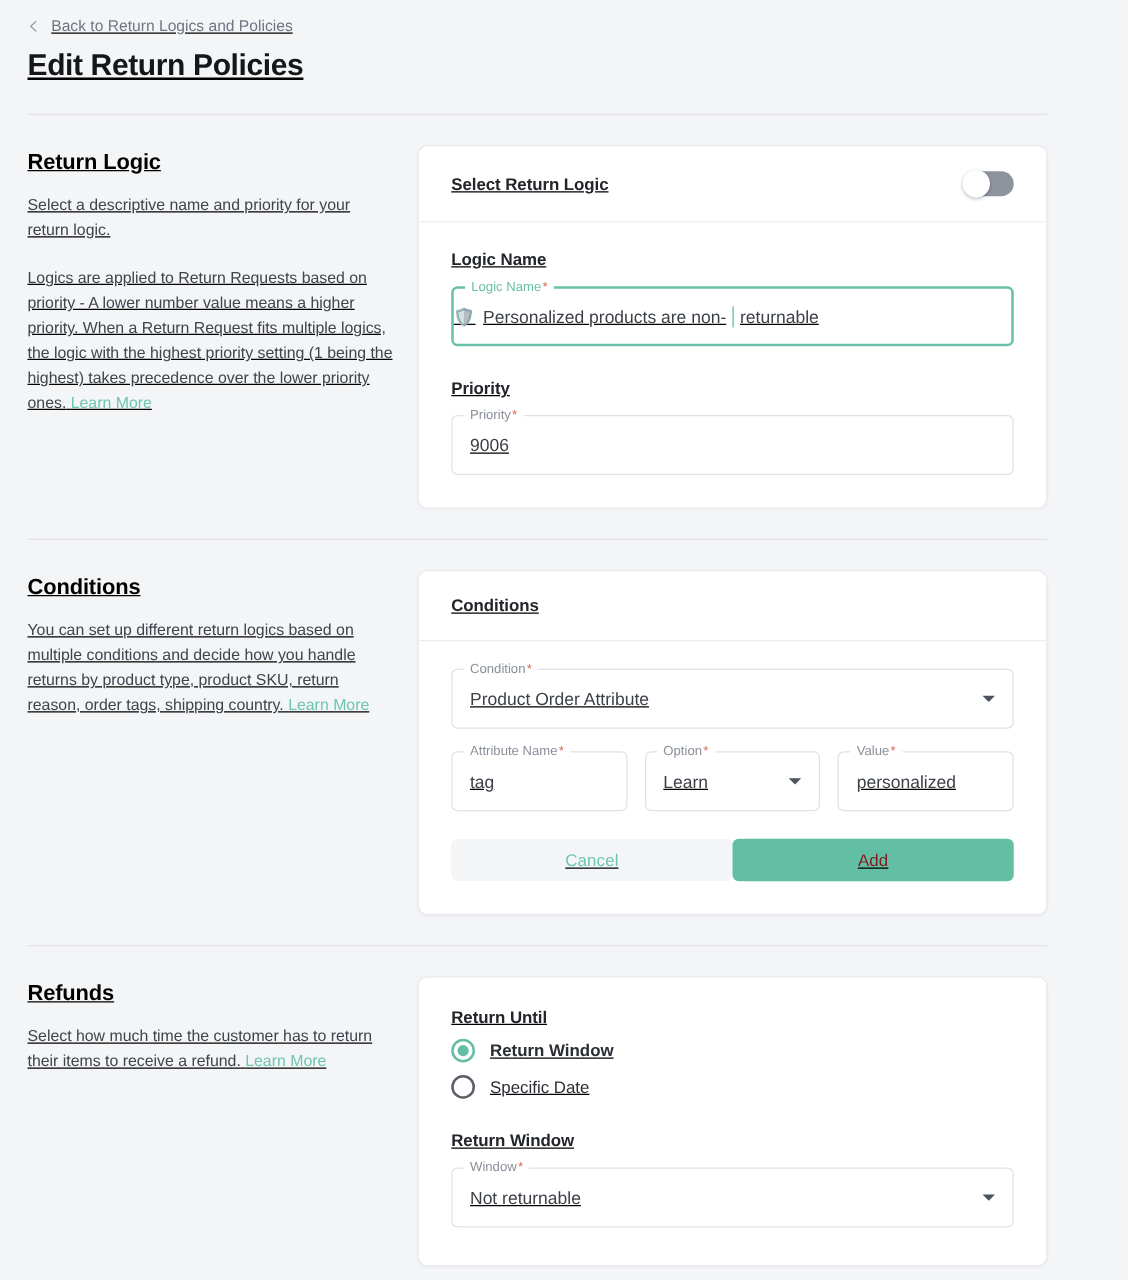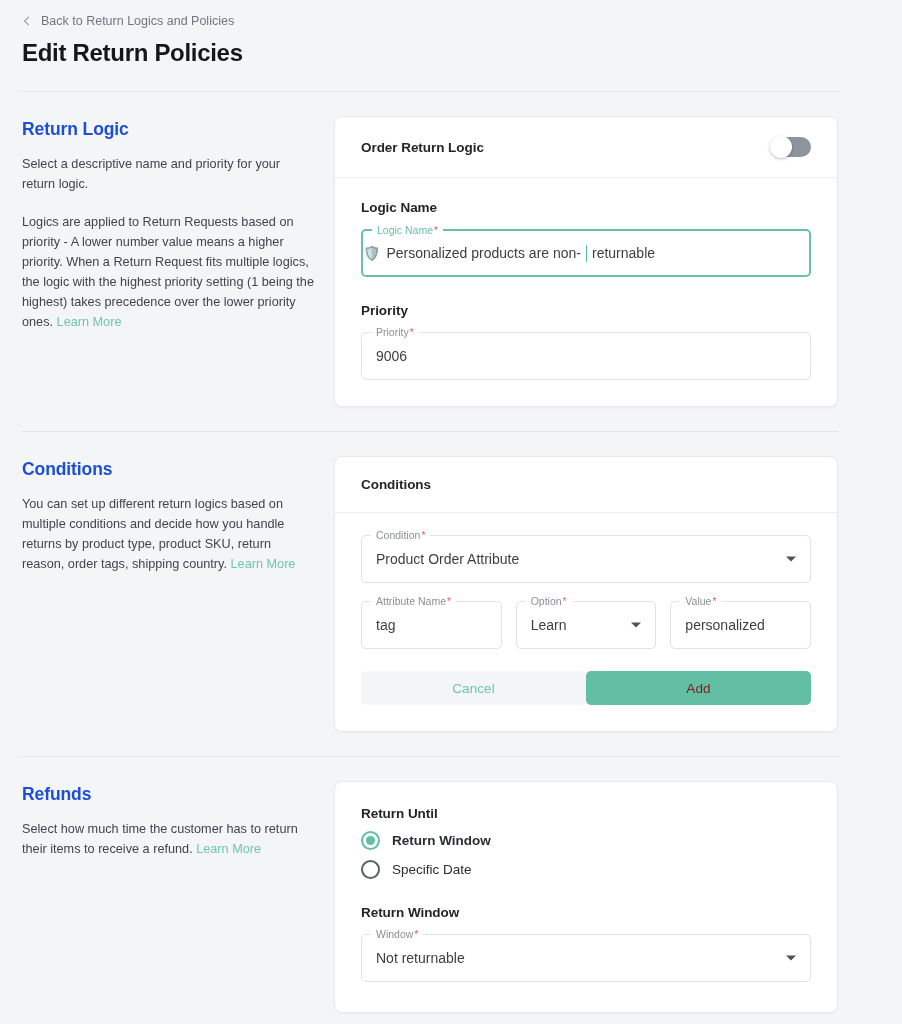--- a/index.html
+++ b/index.html
@@ -11,20 +11,21 @@
     font-family: "Liberation Sans", sans-serif;
     -webkit-font-smoothing: antialiased;
   }
 
   .page {
     position: relative;
     width: 860px;
     min-height: 1024px;
     background: #f4f5f7;
     overflow: hidden;
+    text-decoration: underline;
   }
 
   
   .header {
     padding: 8px 22px 0 22px;
   }
   .back-link {
     display: flex;
     align-items: center;
     gap: 9px;
@@ -64,21 +65,21 @@
     padding: 24px 22px 0 22px;
   }
   .section-left {
     width: 312px;
     flex: none;
     padding-right: 20px;
   }
   .section-title {
     font-size: 17.5px;
     font-weight: 700;
-    color: #1d4ed8;
+    color: #000000;
     letter-spacing: -0.1px;
     line-height: 26px;
   }
   .section-desc {
     margin-top: 12px;
     font-size: 12.7px;
     line-height: 20px;
     color: #3f444d;
   }
   .section-desc + .section-desc { margin-top: 18px; }
@@ -306,21 +307,21 @@
     <div class="section-left">
       <div class="section-title">Return Logic</div>
       <div class="section-desc">Select a descriptive name and priority for your return logic.</div>
       <div class="section-desc"><span>Logics are applied to Return Requests based on priority - A lower number value means a higher priority. When a Return Request fits multiple logics, the logic with the highest priority setting (1 being the highest) takes precedence over the lower priority ones.</span> <span class="learn-more">Learn More</span></div>
     </div>
 
     <div class="section-right">
       <div class="card">
 
         <div class="card-row">
-          <div class="card-heading">Order Return Logic</div>
+          <div class="card-heading">Select Return Logic</div>
           <div class="toggle">
             <div class="knob"></div>
           </div>
         </div>
 
         <div class="card-divider"></div>
 
         <div class="card-body">
           <div class="field-label">Logic Name</div>
 

